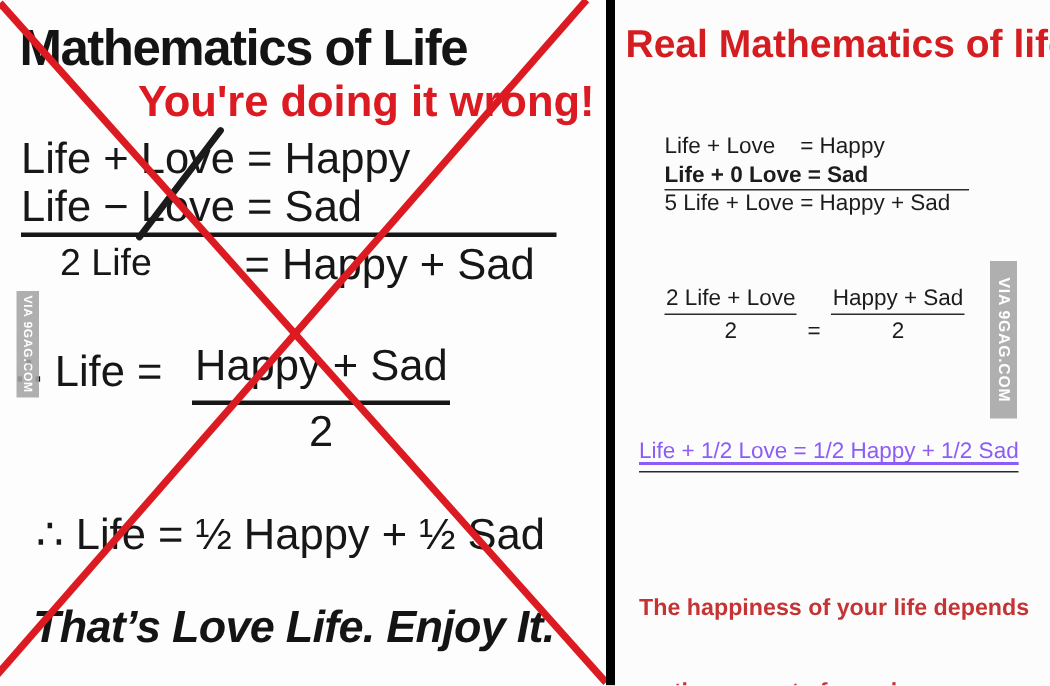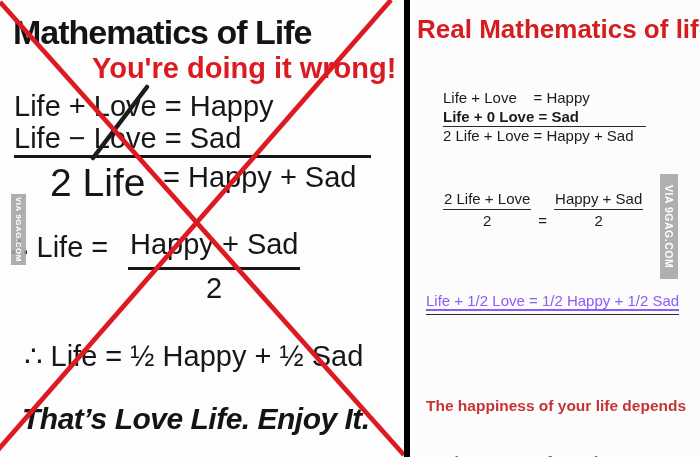--- a/index.html
+++ b/index.html
@@ -16,21 +16,21 @@
   }
   .lp-subtitle {
     position:absolute; left:92px; top:52px;
     font-size:29px; font-weight:700; color:var(--red,#dc1a21); white-space:pre;
   }
   .lp-eq { position:absolute; left:14px; font-size:29px; color:#171717; white-space:pre; }
   .lp-eq1 { top:90px; }
   .lp-eq2 { top:122px; }
   .sumline { position:absolute; left:14px; top:155px; width:357px; height:3px; background:#171717; }
   .lp-eq3 { position:absolute; left:0; top:161px; width:404px; height:32px; }
-  .lp-eq3 .lhs { position:absolute; left:50px; font-size:39px; white-space:pre; }
+  .lp-eq3 .lhs { position:absolute; left:40px; font-size:25px; white-space:pre; }
   .lp-eq3 .rhs { position:absolute; left:163px; font-size:29px; white-space:pre; }
   .lp-eq4-prefix { position:absolute; left:10px; top:230px; font-size:29px; white-space:pre; }
   .bigfrac { position:absolute; left:128px; top:228px; width:172px; text-align:center; font-size:29px; }
   .bigfrac .num { display:block; border-bottom:3px solid #171717; padding:0 2px 6px; white-space:pre; }
   .bigfrac .den { display:block; padding-top:2px; }
   .lp-eq5 { top:339px; left:24px; }
   .lp-footer {
     position:absolute; left:22px; top:402px;
     font-size:30px; font-weight:700; font-style:italic; letter-spacing:-0.5px; color:#141414; white-space:pre;
   }
@@ -108,21 +108,21 @@
   </div>
 
   <div class="divider"></div>
 
   <div class="panel-right">
     <h2 class="rp-title">Real Mathematics of life</h2>
 
     <div class="rp-block1">
       <div class="rp-line">Life + Love    = Happy</div>
       <div class="rp-line"><span class="u2">Life + 0 Love = Sad</span></div>
-      <div class="rp-line">2 Life + Love = Happy + Sad</div>
+      <div class="rp-line">5 Life + Love = Happy + Sad</div>
     </div>
 
     <div class="fracrow">
       <span class="rfrac">
         <span class="num">2 Life + Love</span>
         <span class="den">2</span>
       </span>
       <span>=</span>
       <span class="rfrac">
         <span class="num">Happy + Sad</span>

